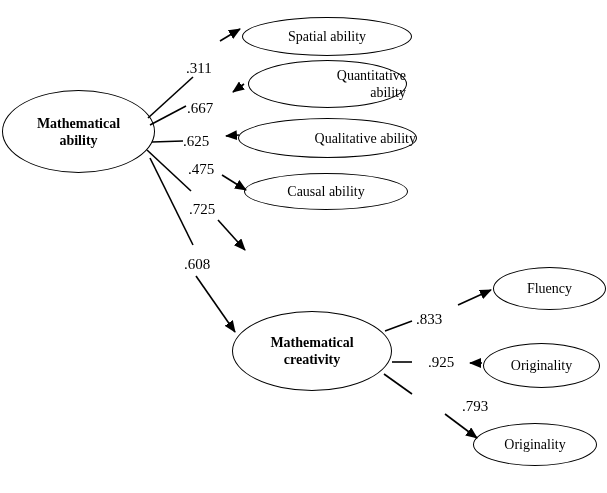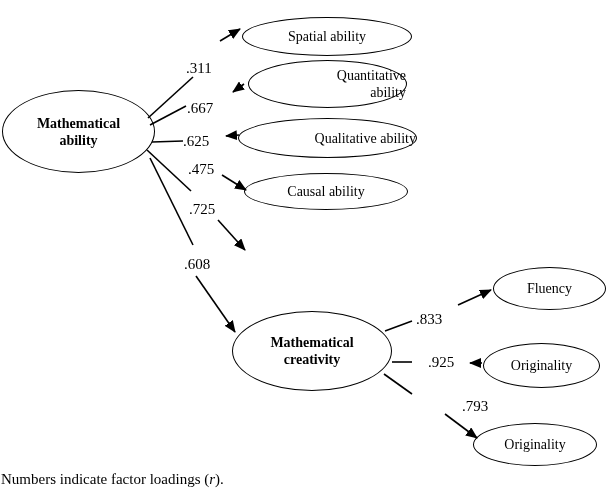--- a/index.html
+++ b/index.html
@@ -141,15 +141,14 @@
   <div class="loading" id="l-spatial">.311</div>
   <div class="loading" id="l-quantitative">.667</div>
   <div class="loading" id="l-qualitative">.625</div>
   <div class="loading" id="l-causal">.475</div>
   <div class="loading" id="l-inductive">.725</div>
   <div class="loading" id="l-creativity">.608</div>
   <div class="loading" id="l-fluency">.833</div>
   <div class="loading" id="l-flexibility">.925</div>
   <div class="loading" id="l-originality">.793</div>
 
-  <div class="caption"><span>Numbers indicate factor loadings (</span><span class="it">r</span><span>).</span></div>
 
 </div>
 
 </body></html>

